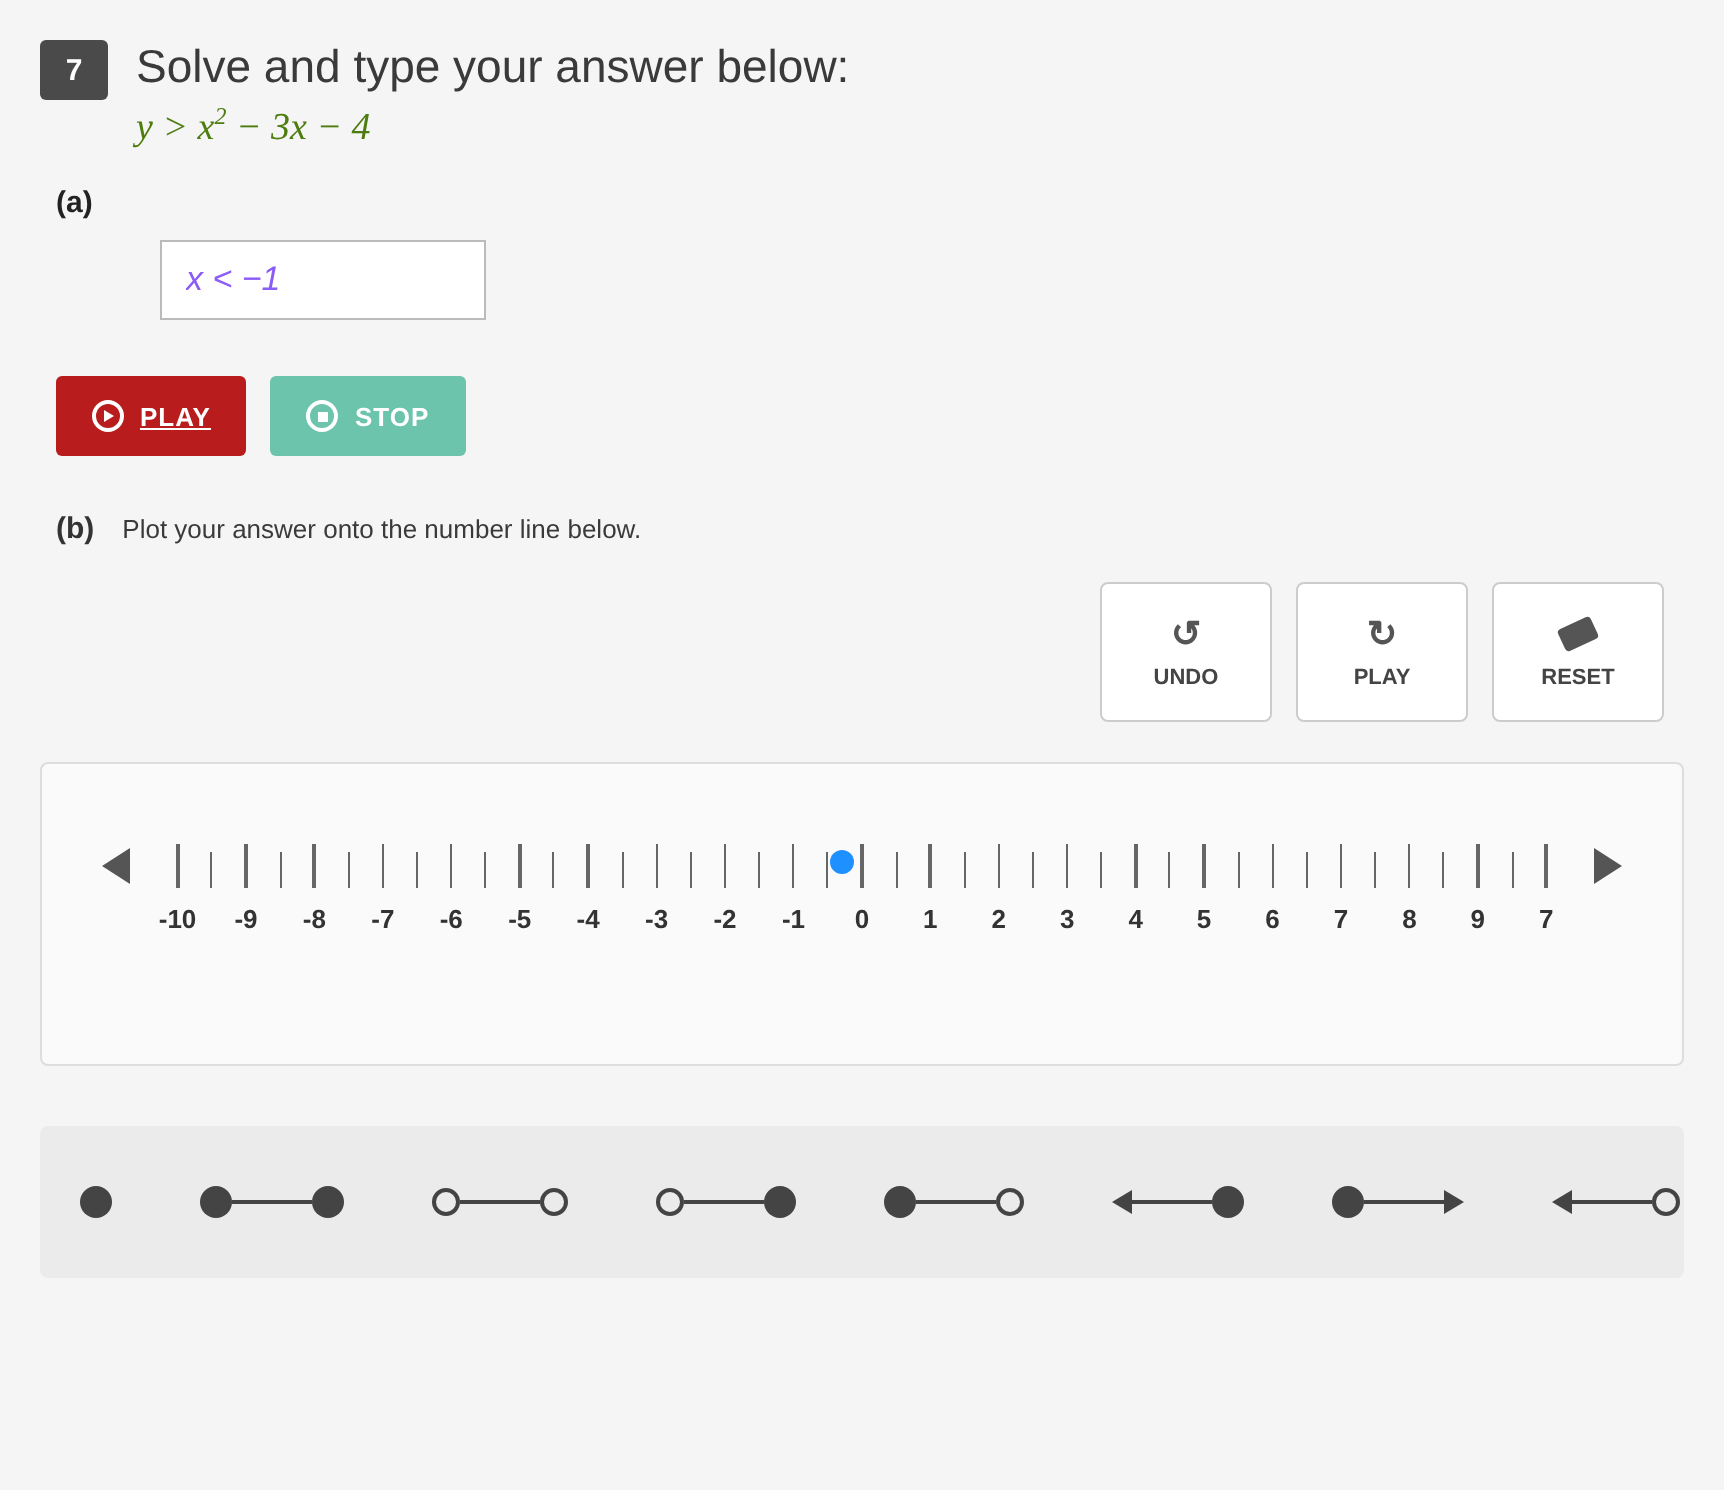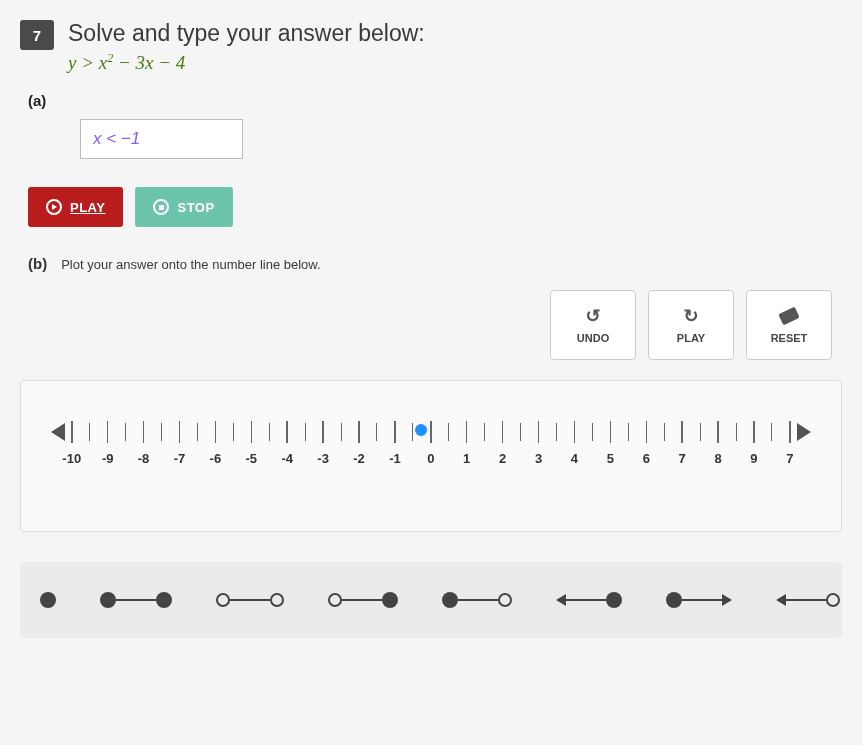--- a/index.html
+++ b/index.html
@@ -101,21 +101,21 @@
     border-bottom: 9px solid transparent;
     cursor:pointer;
   }
   .nl-arrow-right {
     width: 0; height: 0;
     border-left: 14px solid #555;
     border-top: 9px solid transparent;
     border-bottom: 9px solid transparent;
     cursor:pointer;
   }
-  .nl-ticks { flex:1; display:flex; justify-content:space-between; align-items:center; position:relative; padding:0 6px;}
+  .nl-ticks { flex:1; display:flex; justify-content:space-between; align-items:flex-end; position:relative; padding:0 23px;}
   .nl-tick { display:flex; flex-direction:column; align-items:center; position:relative;}
   .nl-tick .mark { width:1px; height:18px; background:#666; }
   .nl-tick .mark.major { height:22px; width:1.5px;}
   .nl-tick .lbl { font-size:13px; font-weight:700; margin-top:6px; color:#333; position:absolute; top:24px; white-space:nowrap;}
   .nl-point {
     position:absolute;
     width:12px; height:12px;
     background:#1e90ff;
     border-radius:50%;
     top:3px;

